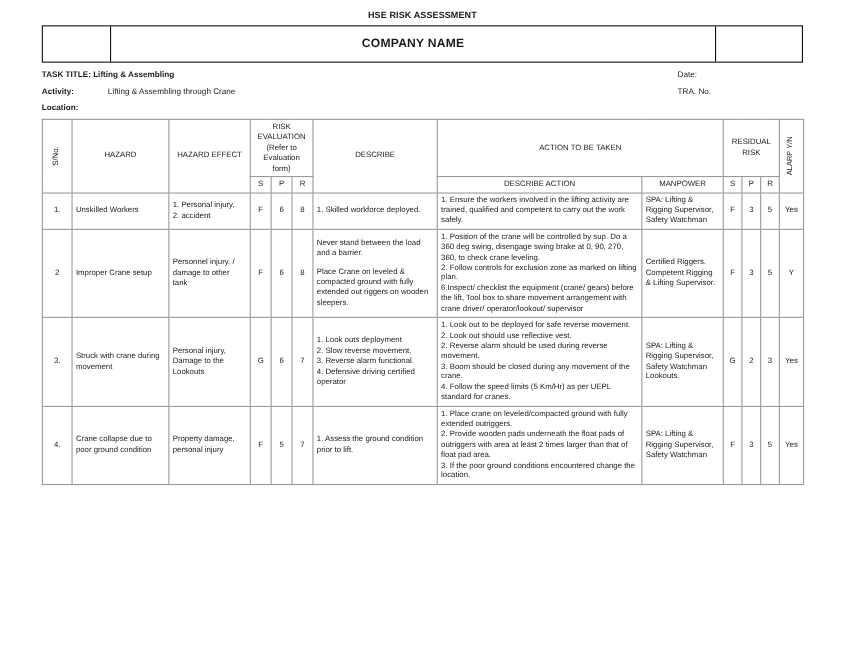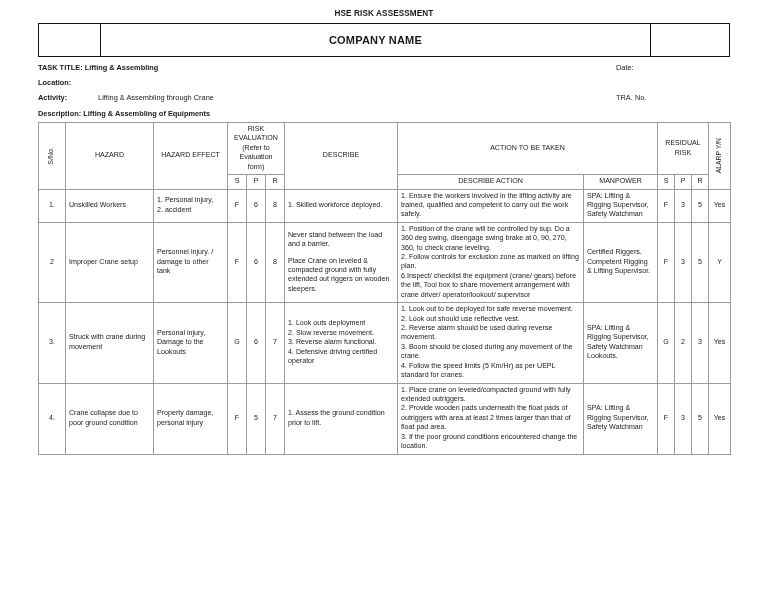--- a/index.html
+++ b/index.html
@@ -161,31 +161,27 @@
     <div class="banner-right"></div>
   </div>
 
   <div class="meta">
     <div class="meta-row">
       <span class="meta-label">TASK TITLE:</span>
       <span class="meta-label">Lifting &amp; Assembling</span>
       <span class="meta-right">Date:</span>
     </div>
     <div class="meta-row">
-      <span class="meta-label">Location:</span>
-      <span class="meta-value"></span>
-    </div>
-    <div class="meta-row">
       <span class="meta-label-w">Activity:</span>
       <span class="meta-value-ind">Lifting &amp; Assembling through Crane</span>
       <span class="meta-right">TRA. No.</span>
     </div>
-    <div class="meta-desc">
-      <span>Description:</span>
-      <span>Lifting &amp; Assembling of Equipments</span>
+    <div class="meta-row">
+      <span class="meta-label">Location:</span>
+      <span class="meta-value"></span>
     </div>
   </div>
 
   <table class="risk">
     <colgroup>
       <col style="width:27px">
       <col style="width:88px">
       <col style="width:74px">
       <col style="width:19px">
       <col style="width:19px">

